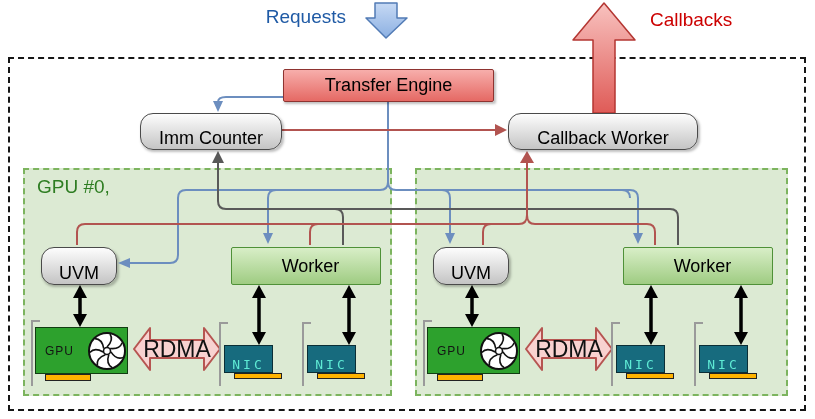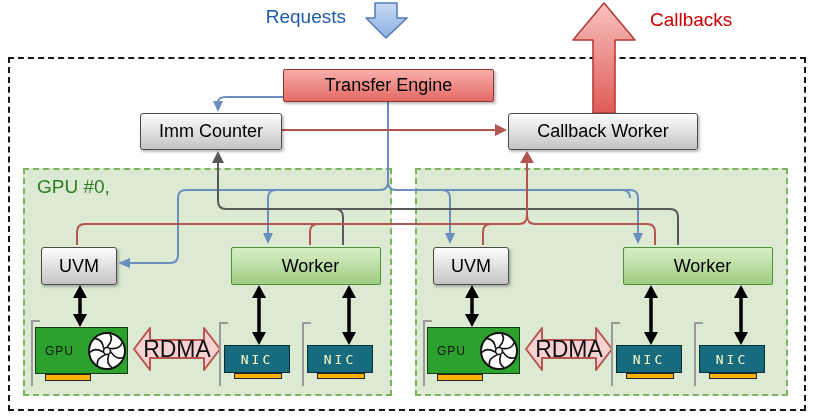--- a/index.html
+++ b/index.html
@@ -27,21 +27,21 @@
 
   
   .fatarrow { z-index:4; }
   #requests-label { left:238px; top:6px;  width:108px; text-align:right; font-size:19px; color:#1f5aa5; z-index:4; }
   #callbacks-label{ left:650px; top:9px;  width:110px; text-align:left;  font-size:19px; color:#cc0000; z-index:4; }
 
   
   .box { position:absolute; display:flex; align-items:center; justify-content:center;
          font-size:18px; color:#000; z-index:5; }
   .graybox { background:linear-gradient(#fdfdfd,#c4c4c4); border:1.5px solid #4a4a4a;
-             border-radius:3px; box-shadow:1.5px 2px 2.5px rgba(0,0,0,.25); }
+             border-radius:13px; box-shadow:1.5px 2px 2.5px rgba(0,0,0,.25);align-items:flex-end; }
   .redbox  { background:linear-gradient(#f7aeab,#e56964); border:1.5px solid #8e3330;
              border-radius:2px; box-shadow:1.5px 2px 2.5px rgba(0,0,0,.25); }
   .greenbox{ background:linear-gradient(#d8eec7,#9fcc82); border:1.5px solid #4f9138;
              border-radius:2px;padding-left:9px; }
   #te  { left:283px; top:41px;  width:211px; height:33px;margin-top:28px; }
   #imm { left:140px; top:113px; width:142px; height:37px; }
   #cbw { left:508px; top:113px; width:190px; height:37px; }
 
   
   .uvm    { left:16px;  top:77px; width:76px;  height:38px; }
@@ -54,23 +54,23 @@
 
   .gpu-body { position:absolute; left:10px; top:157px; width:93px; height:47px;
               background:#2da12d; border:1px solid #113c11; }
   .gpu-label{ position:absolute; left:9px; top:16px; font-size:12px; letter-spacing:1px; color:#141414; }
   .fan { position:absolute; left:51px; top:3px; }
   .tab { position:absolute; height:7px; background:#ffb300; border:1px solid #222; }
   .gpu-tab  { left:20px;  top:204px; width:46px; }
   .nic1-tab { left:209px; top:203px; width:48px; height:6px; }
   .nic2-tab { left:292px; top:203px; width:48px; height:6px; }
 
-  .nic-body { position:absolute; top:175px; width:66px; height:28px; background:#176b7e;
-              border:1px solid #0a2e36; display:flex; align-items:center; justify-content:center;
-              font-family:"DejaVu Sans Mono", monospace; font-size:13px; letter-spacing:3px; color:#fef9c3; }
+  .nic-body { position:absolute; top:175px; width:49px; height:28px; background:#176b7e;
+              border:1px solid #0a2e36; display:flex; align-items:flex-end; justify-content:center;
+              font-family:"DejaVu Sans Mono", monospace; font-size:13px; letter-spacing:3px; color:#5eead4; }
   .nic1-body { left:199px; }
   .nic2-body { left:282px; }
 
   .rdma { position:absolute; left:108px; top:154px; width:88px; height:50px; }
   .rdma-label { position:absolute; left:0; top:0; width:100%; height:100%;
                 display:flex; align-items:center; justify-content:center;
                 font-size:23px; color:#111; }
 
   .varrow { position:absolute; width:18px; }
   .v-uvm  { left:46px;  top:115px; }

